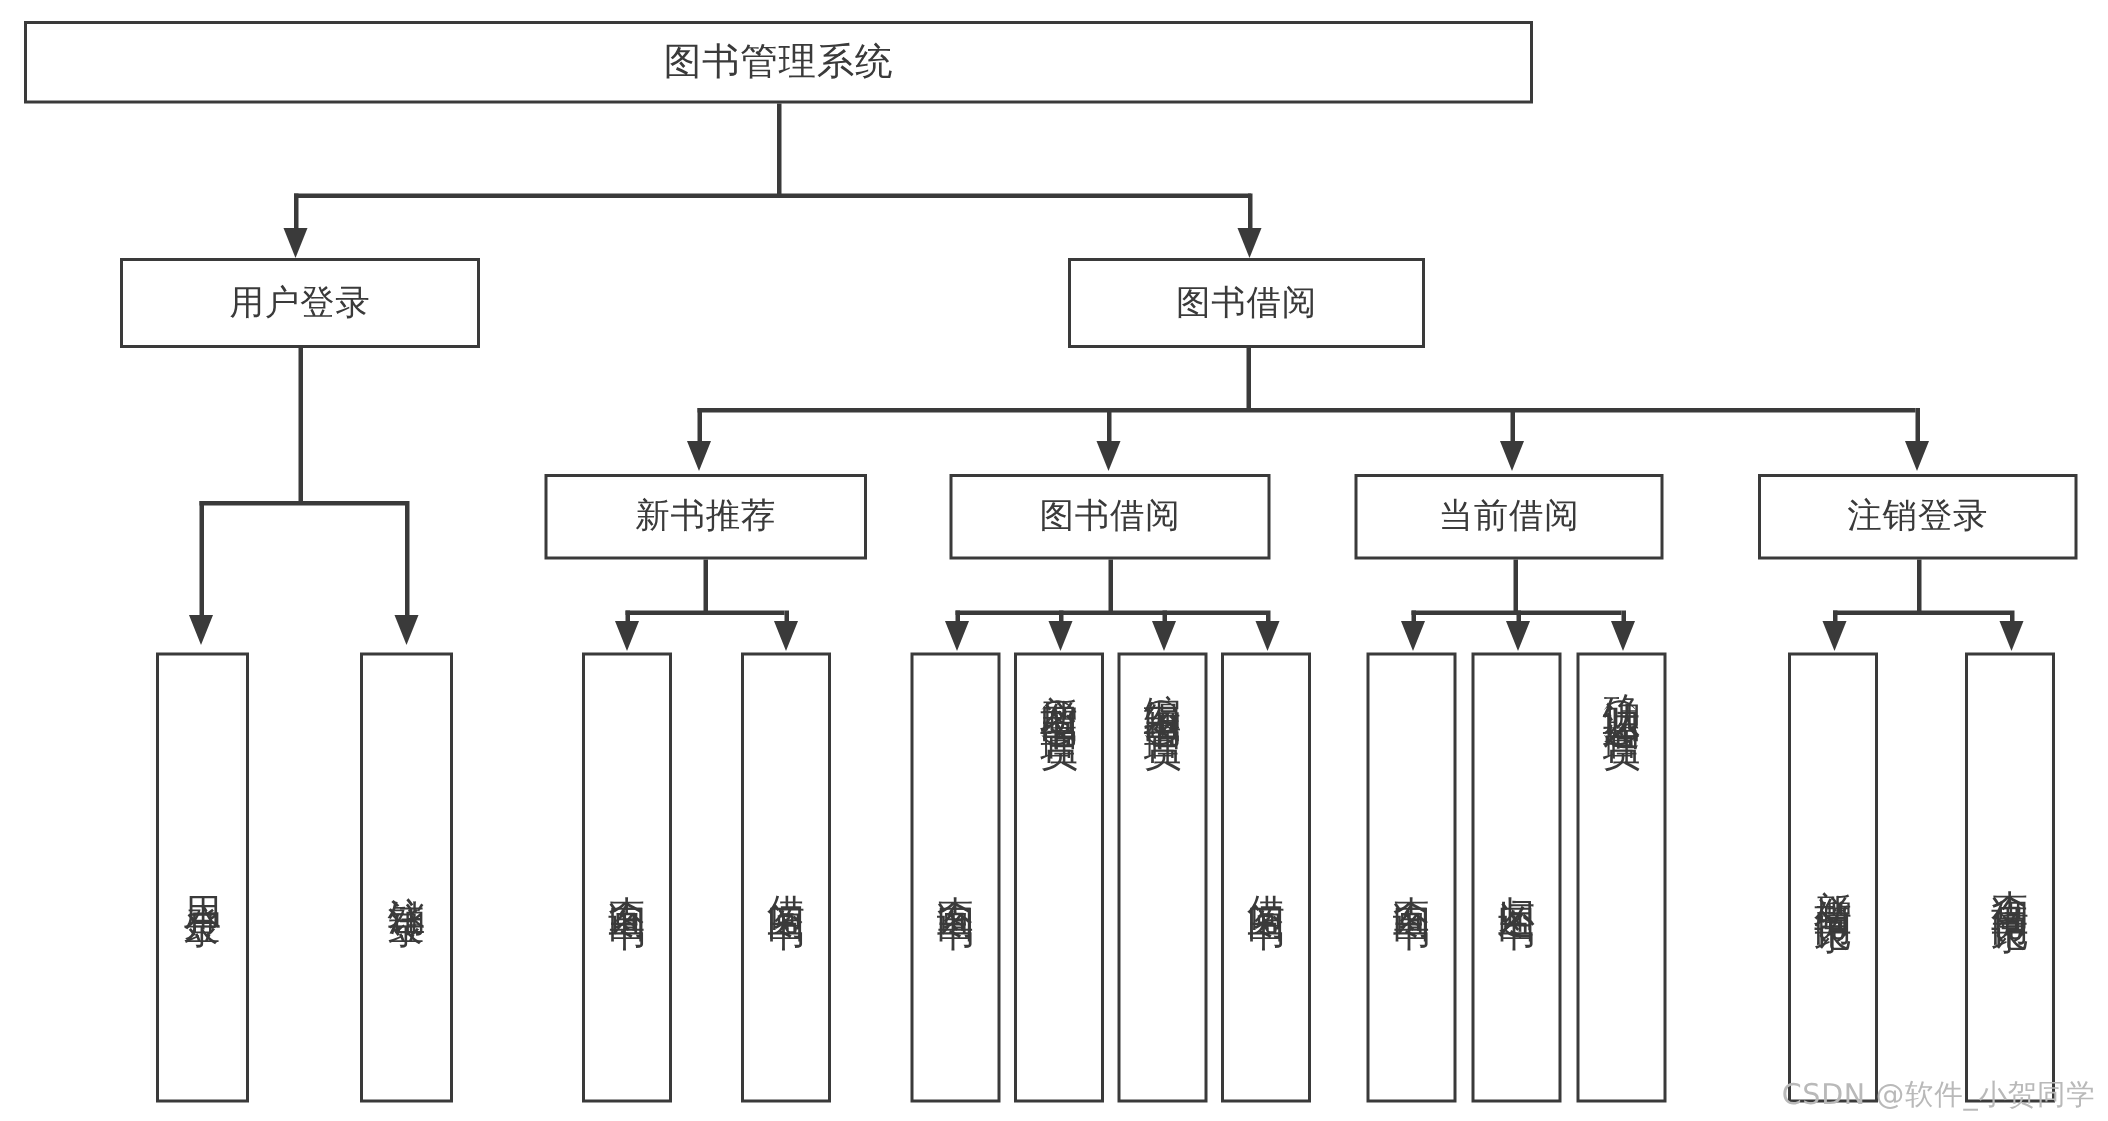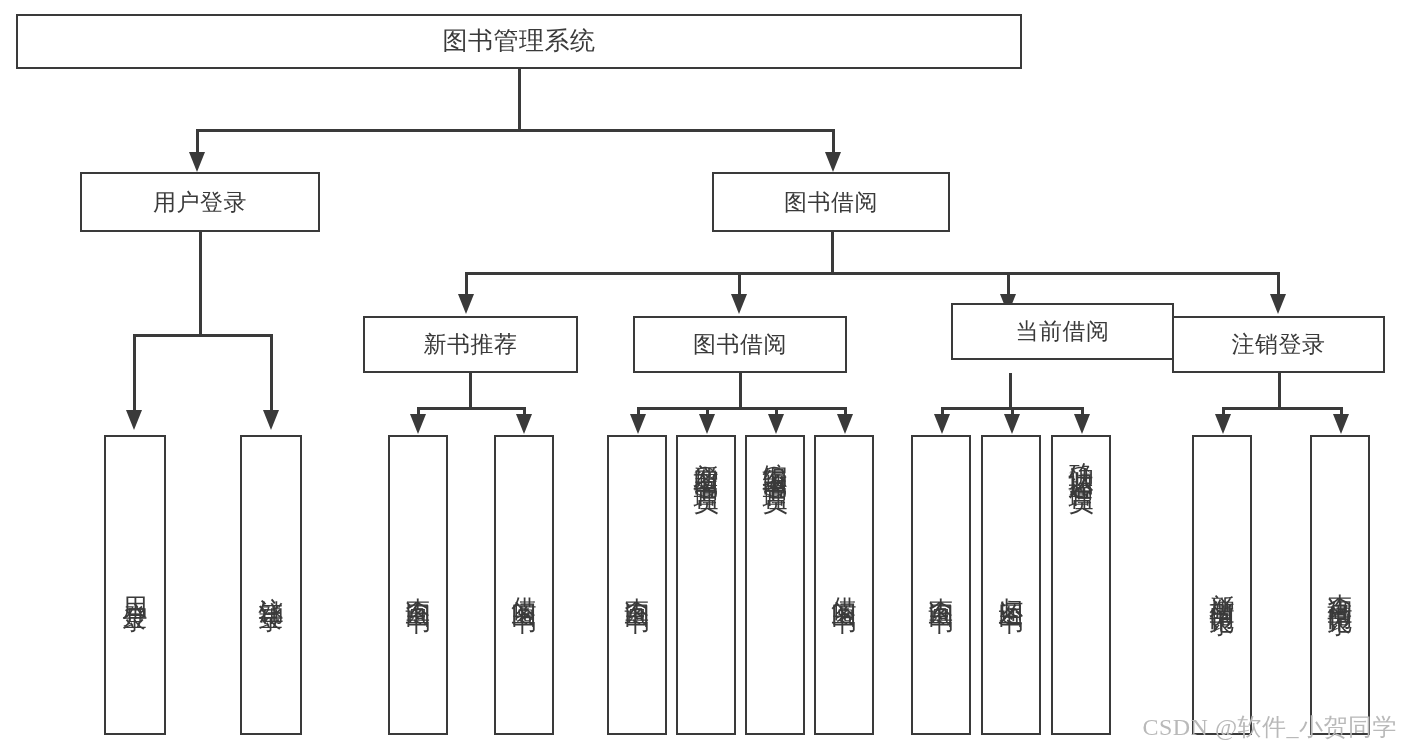--- a/index.html
+++ b/index.html
@@ -66,26 +66,25 @@
     width:0;height:0;
     border-left:8px solid transparent;
     border-right:8px solid transparent;
     border-top:20px solid #3a3a3a;
   }
   
   #watermark{
     position:absolute;
     right:8px;
     bottom:4px;
-    font-size:24px;
+    font-size:19px;
     color:#b9b9b9;
     letter-spacing:0.5px;
     white-space:nowrap;
     pointer-events:none;
-    font-family:Liberation Serif, serif;
   }
 </style>
 </head>
 <body>
 
 <div id="canvas">
 
   <div class="node root" style="left:16px;top:14px;width:1006px;height:55px;">
     <span class="label">图书管理系统</span>
   </div>
@@ -131,21 +130,21 @@
   <div class="arrow" style="left:1270px;top:294px;"></div>
 
   <div class="node lvl2" style="left:363px;top:316px;width:215px;height:57px;">
     <span class="label">新书推荐</span>
   </div>
 
   <div class="node lvl2" style="left:633px;top:316px;width:214px;height:57px;">
     <span class="label">图书借阅</span>
   </div>
 
-  <div class="node lvl2" style="left:903px;top:303px;width:223px;height:57px;margin-left:48px;">
+  <div class="node lvl2" style="left:903px;top:316px;width:206px;height:57px;">
     <span class="label">当前借阅</span>
   </div>
 
   <div class="node lvl2" style="left:1172px;top:316px;width:213px;height:57px;">
     <span class="label">注销登录</span>
   </div>
 
   <div class="vline" style="left:469px;top:373px;height:36px;"></div>
   <div class="hline" style="left:417px;top:407px;width:106px;height:2.5px;"></div>
   <div class="vline" style="left:417px;top:407px;height:12px;"></div>

